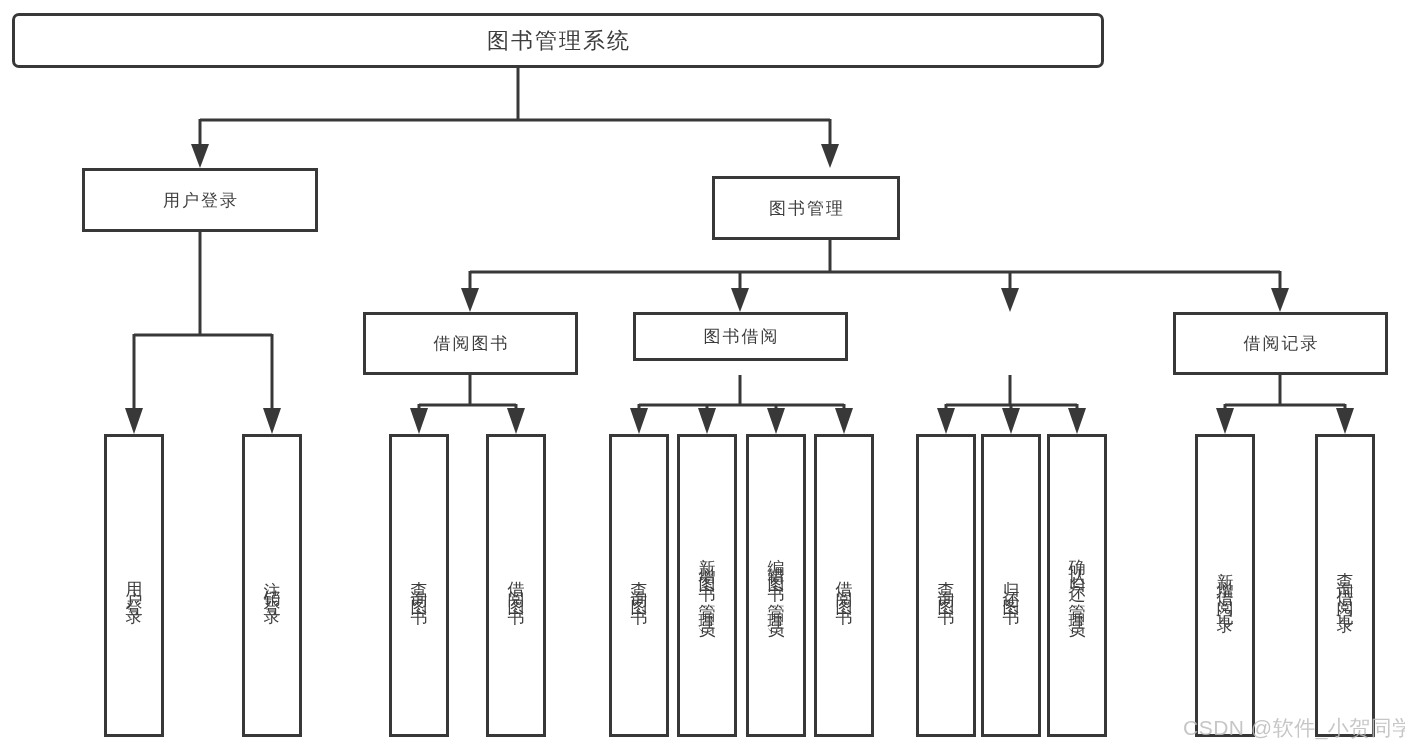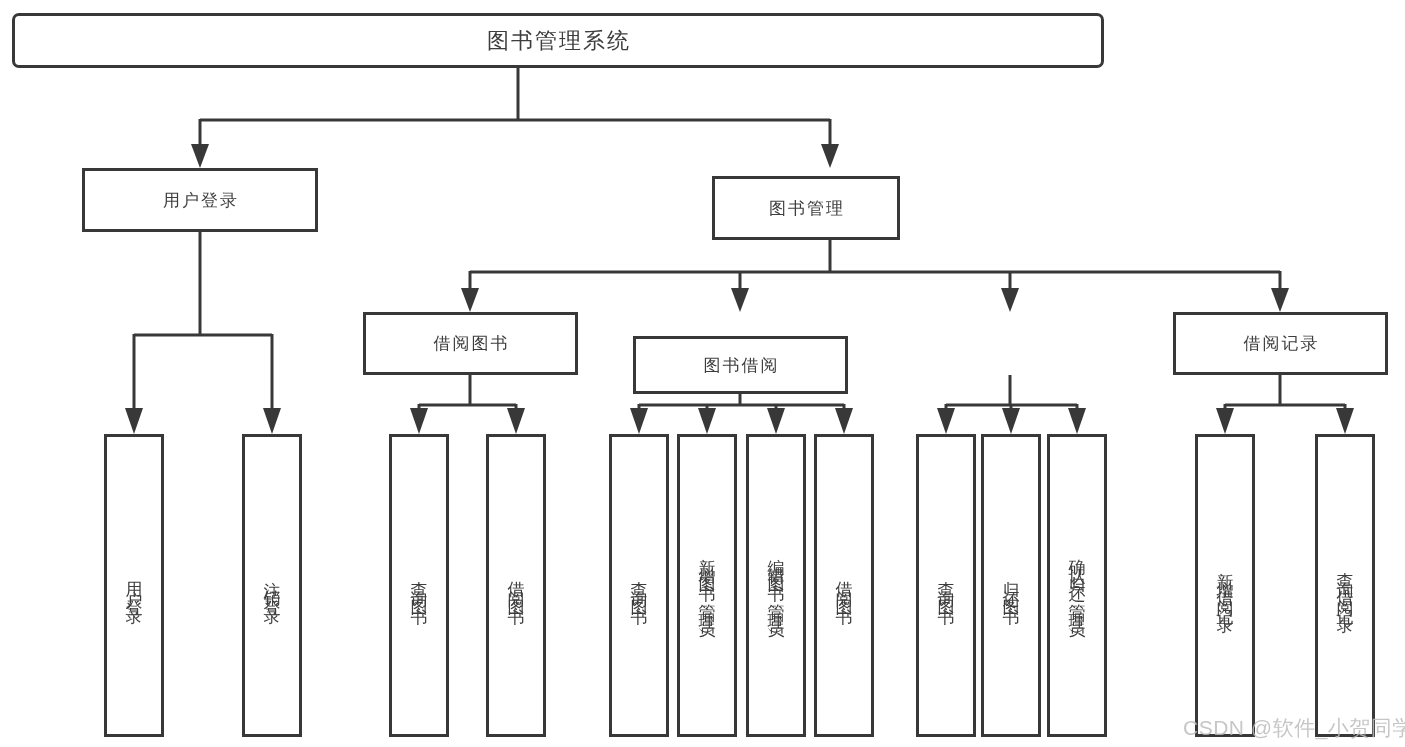--- a/index.html
+++ b/index.html
@@ -115,21 +115,21 @@
       <polygon points="1336,408 1354,408 1345,434"></polygon>
     </g>
   </svg>
 
   <div class="node root" style="left:12px; top:13px; width:1092px; height:55px;border-radius:7px;">图书管理系统</div>
 
   <div class="node" style="left:82px; top:168px; width:236px; height:64px;">用户登录</div>
   <div class="node" style="left:712px; top:168px; width:188px; height:64px;margin-top:8px;">图书管理</div>
 
   <div class="node" style="left:363px; top:312px; width:215px; height:63px;">借阅图书</div>
-  <div class="node" style="left:633px; top:312px; width:215px; height:58px;margin-top:24px;">图书借阅</div>
+  <div class="node" style="left:633px; top:312px; width:215px; height:49px;">图书借阅</div>
   <div class="node" style="left:1173px; top:312px; width:215px; height:63px;">借阅记录</div>
 
   <div class="node v" style="left:104px; top:434px; width:60px; height:303px;">用户登录</div>
   <div class="node v" style="left:242px; top:434px; width:60px; height:303px;">注销登录</div>
   <div class="node v" style="left:389px; top:434px; width:60px; height:303px;">查询图书</div>
   <div class="node v" style="left:486px; top:434px; width:60px; height:303px;">借阅图书</div>
   <div class="node v" style="left:609px; top:434px; width:60px; height:303px;">查询图书</div>
   <div class="node v" style="left:677px; top:434px; width:60px; height:303px;">新增图书（管理员）</div>
   <div class="node v" style="left:746px; top:434px; width:60px; height:303px;">编辑图书（管理员）</div>
   <div class="node v" style="left:814px; top:434px; width:60px; height:303px;">借阅图书</div>

